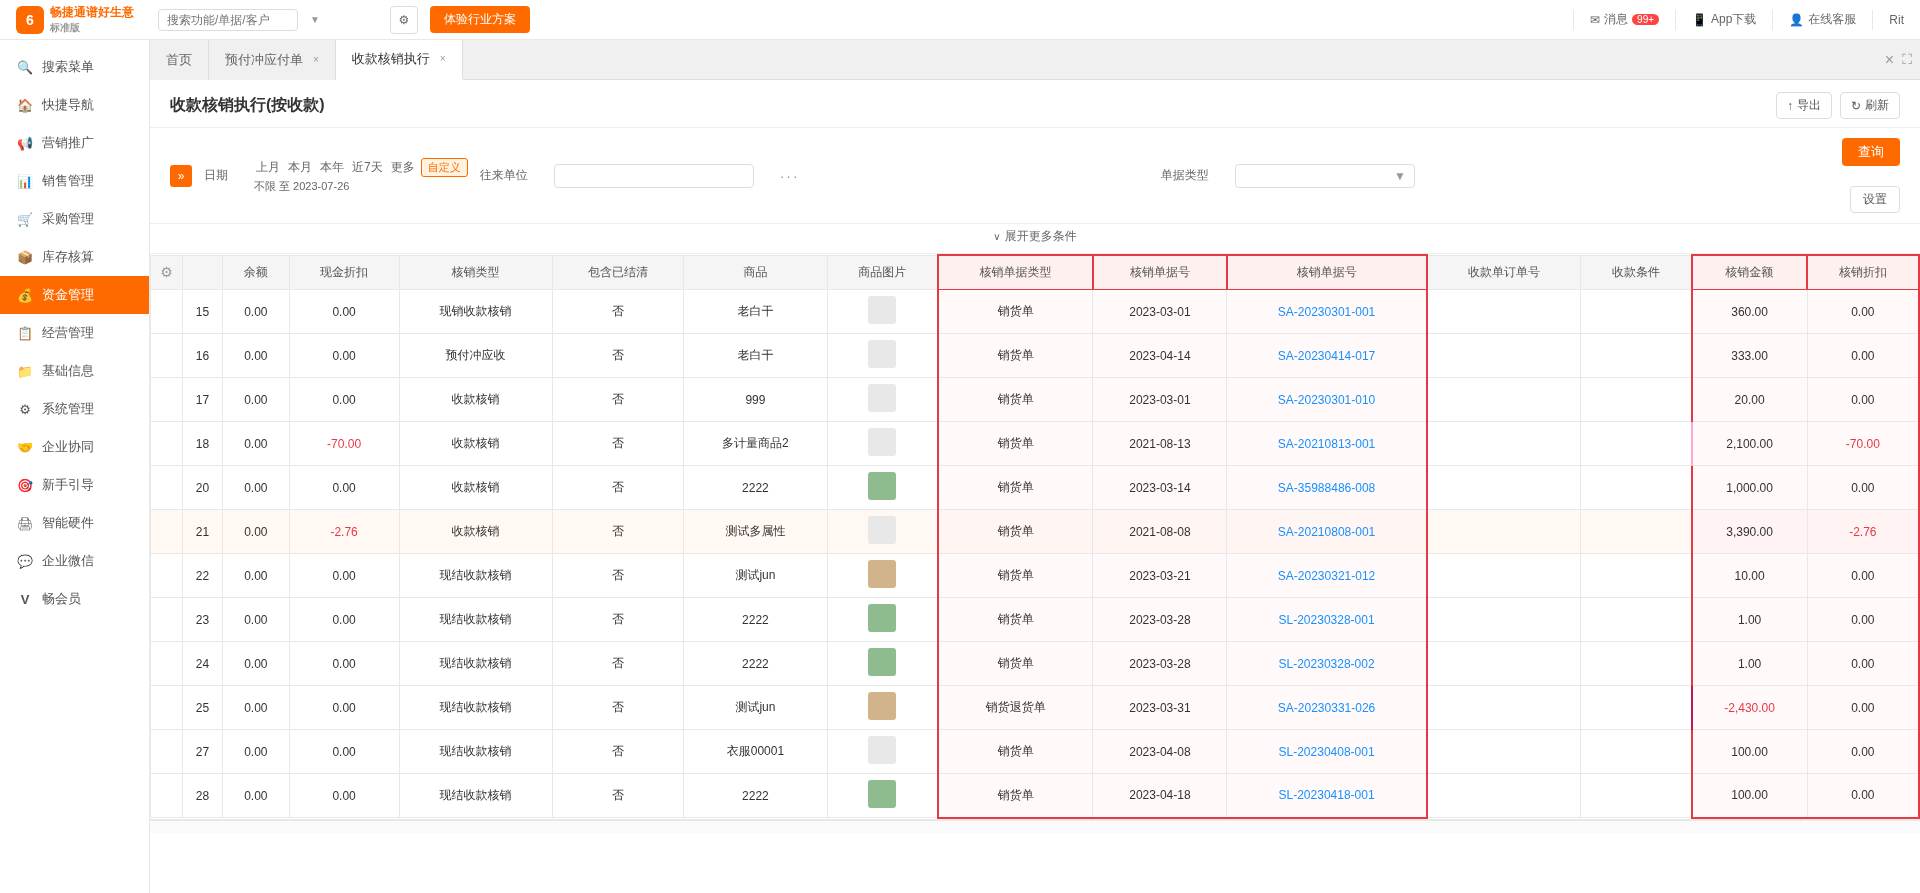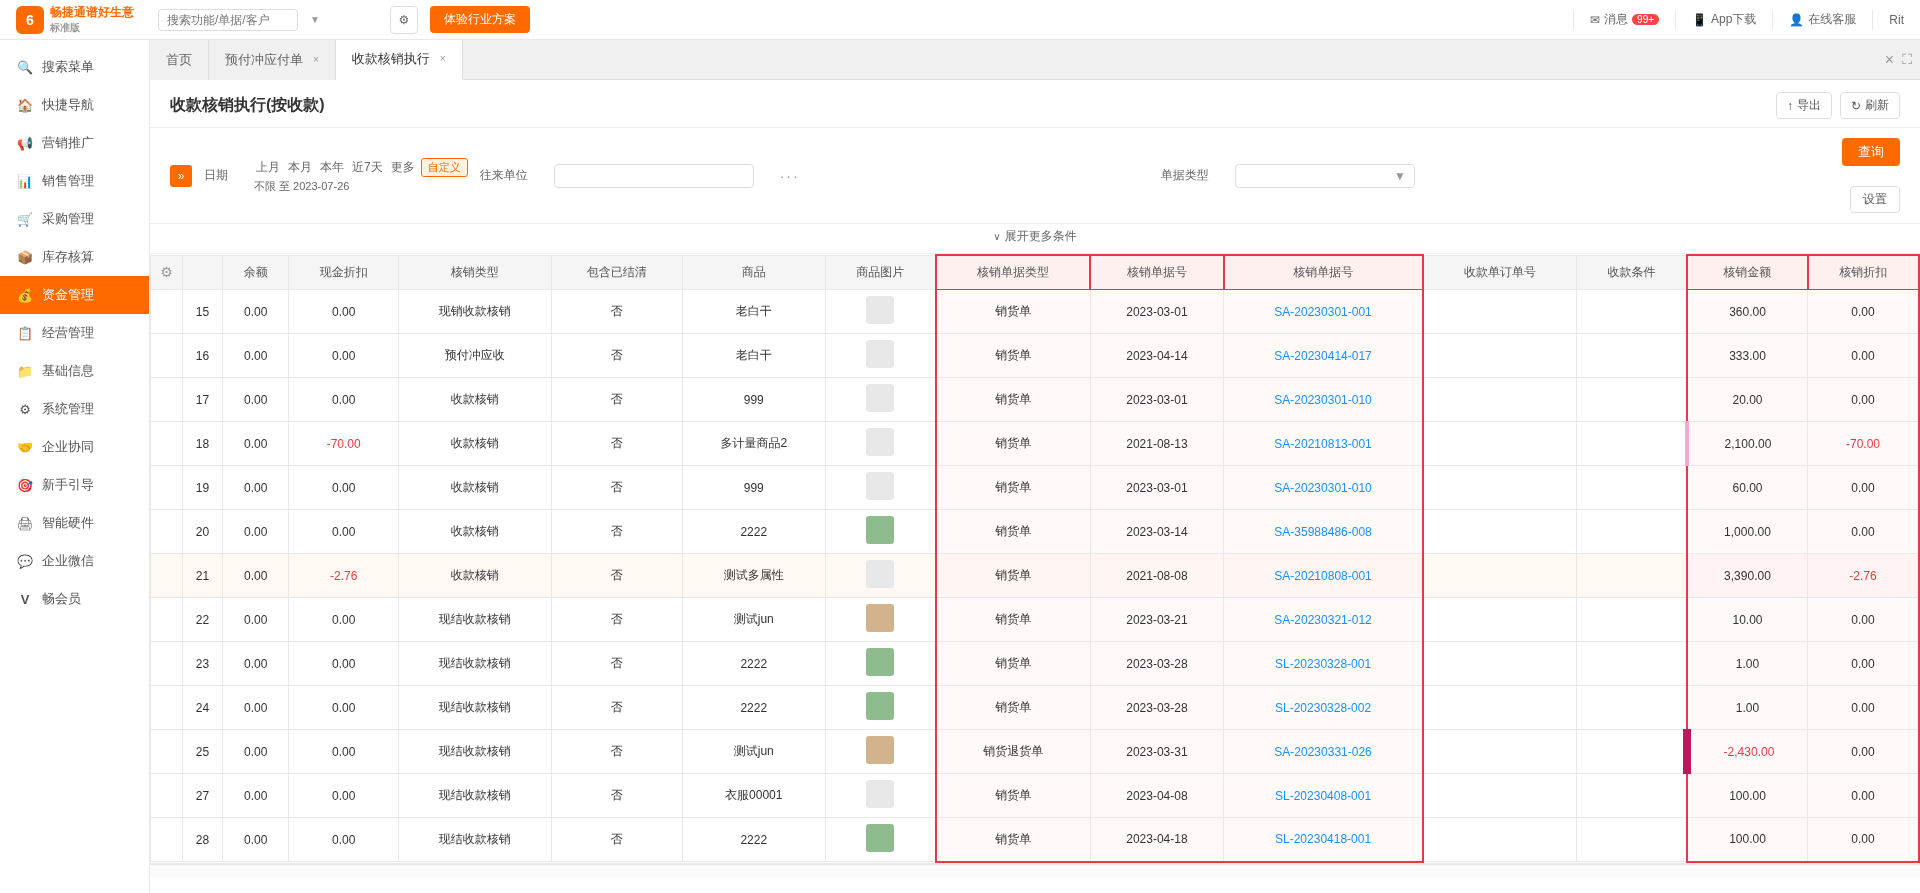--- a/index.html
+++ b/index.html
@@ -356,39 +356,22 @@
       <td class="red-text">-70.00</td>
       <td>收款核销</td>
       <td>否</td>
       <td>多计量商品2</td>
       <td><div class="img-placeholder" style="margin:auto;"></div></td>
       <td style="border-left:2px solid #e63946;background:rgba(255,240,240,0.4);">销货单</td>
       <td style="background:rgba(255,240,240,0.4);">2021-08-13</td>
       <td style="border-right:2px solid #e63946;background:rgba(255,240,240,0.4);"><a class="link-text">SA-20210813-001</a></td>
       <td></td>
       <td></td>
-      <td class="" style="border-left:4px solid #f9a8d4;background:rgba(255,240,240,0.4);">2,100.00</td>
+      <td class="" style="border-left:2px solid #f9a8d4;background:rgba(255,240,240,0.4);">2,100.00</td>
       <td class="red-text" style="border-right:2px solid #e63946;background:rgba(255,240,240,0.4);">-70.00</td>
-    </tr>
-            <tr>
-      <td></td>
-      <td>19</td>
-      <td>0.00</td>
-      <td class="">0.00</td>
-      <td>收款核销</td>
-      <td>否</td>
-      <td>999</td>
-      <td><div class="img-placeholder" style="margin:auto;"></div></td>
-      <td style="border-left:2px solid #e63946;background:rgba(255,240,240,0.4);">销货单</td>
-      <td style="background:rgba(255,240,240,0.4);">2023-03-01</td>
-      <td style="border-right:2px solid #e63946;background:rgba(255,240,240,0.4);"><a class="link-text">SA-20230301-010</a></td>
-      <td></td>
-      <td></td>
-      <td class="" style="border-left:2px solid #e63946;background:rgba(255,240,240,0.4);">60.00</td>
-      <td class="" style="border-right:2px solid #e63946;background:rgba(255,240,240,0.4);">0.00</td>
     </tr>
             <tr>
       <td></td>
       <td>20</td>
       <td>0.00</td>
       <td class="">0.00</td>
       <td>收款核销</td>
       <td>否</td>
       <td>2222</td>
       <td><div class="img-placeholder has-img" style="margin:auto;"></div></td>
@@ -475,21 +458,21 @@
       <td class="">0.00</td>
       <td>现结收款核销</td>
       <td>否</td>
       <td>测试jun</td>
       <td><div class="img-placeholder has-img2" style="margin:auto;"></div></td>
       <td style="border-left:2px solid #e63946;background:rgba(255,240,240,0.4);">销货退货单</td>
       <td style="background:rgba(255,240,240,0.4);">2023-03-31</td>
       <td style="border-right:2px solid #e63946;background:rgba(255,240,240,0.4);"><a class="link-text">SA-20230331-026</a></td>
       <td></td>
       <td></td>
-      <td class="red-text" style="border-left:8px solid #be185d;background:rgba(255,240,240,0.4);">-2,430.00</td>
+      <td class="red-text" style="border-left:2px solid #be185d;background:rgba(255,240,240,0.4);">-2,430.00</td>
       <td class="" style="border-right:2px solid #e63946;background:rgba(255,240,240,0.4);">0.00</td>
     </tr>
             <tr>
       <td></td>
       <td>27</td>
       <td>0.00</td>
       <td class="">0.00</td>
       <td>现结收款核销</td>
       <td>否</td>
       <td>衣服00001</td>

